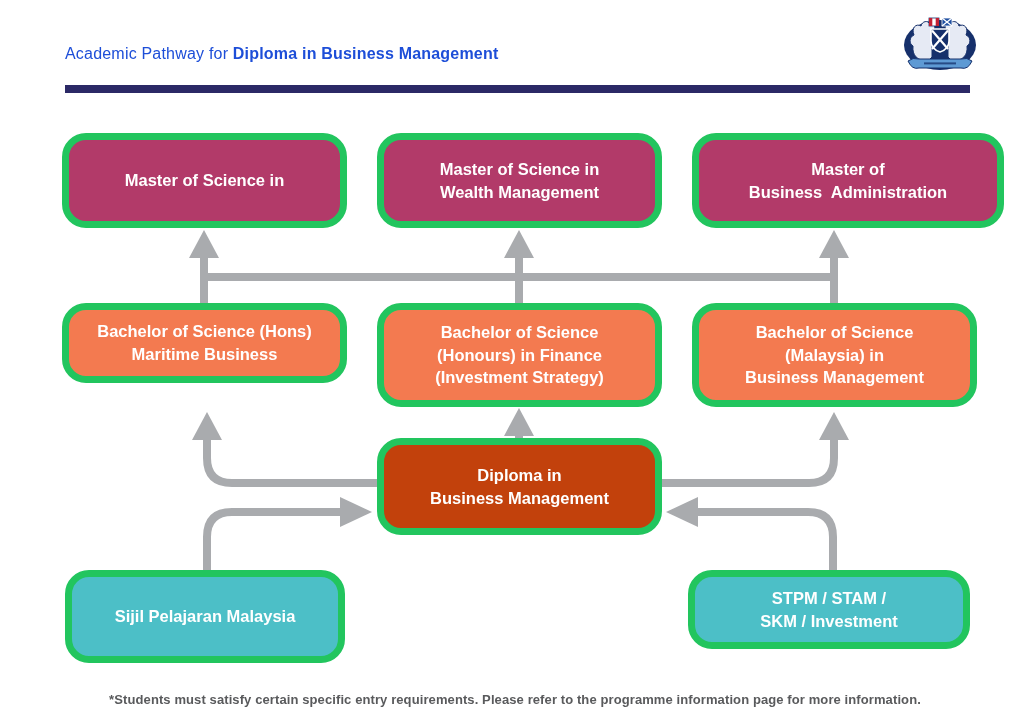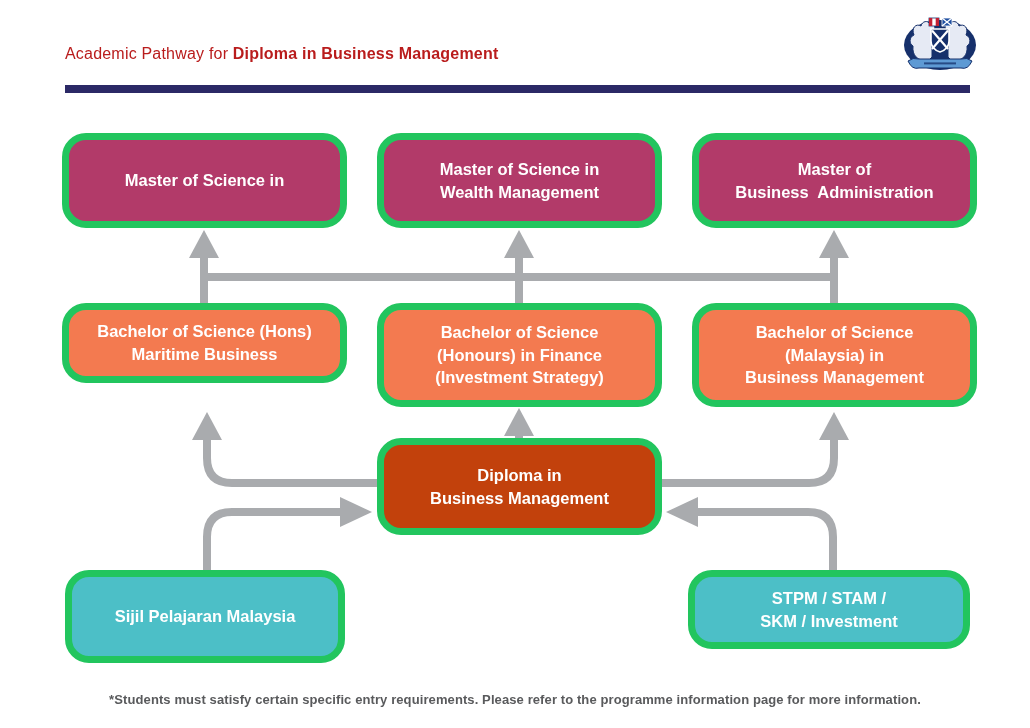--- a/index.html
+++ b/index.html
@@ -2,21 +2,21 @@
 <html><head>
 <meta charset="utf-8">
 <style>
   html,body{margin:0;padding:0;background:#ffffff;}
   .canvas{
     position:relative;width:1030px;height:728px;background:#ffffff;overflow:hidden;
     font-family:"Liberation Sans","DejaVu Sans",sans-serif;
   }
   
   .title{
-    position:absolute;left:65px;top:45px;font-size:16px;color:#b91c1c;
+    position:absolute;left:65px;top:45px;font-size:16px;color:#1d4ed8;
     letter-spacing:.2px;white-space:pre-wrap;
   }
   .title .bold{font-weight:700;}
   .divider{
     position:absolute;left:65px;top:85px;width:905px;height:8px;background:#2B2966;
   }
   .logo{position:absolute;left:902px;top:13px;width:76px;height:66px;}
   
   svg.arrows{position:absolute;left:0;top:0;z-index:0;}
   .arrow-line{stroke:#A9ABAE;stroke-width:8;fill:none;}
@@ -105,21 +105,21 @@
     </g>
   </svg>
 
   <div class="box" style="left: 62px; top: 133px; width: 285px; height: 95px; background-color: rgb(178, 58, 105);">
     <span class="line">Master of Science in</span>
   </div>
   <div class="box" style="left: 377px; top: 133px; width: 285px; height: 95px; background-color: rgb(178, 58, 105);">
     <span class="line">Master of Science in</span>
     <span class="line">Wealth Management</span>
   </div>
-  <div class="box" style="left: 692px; top: 133px; width: 285px; height: 95px; background-color: rgb(178, 58, 105);">
+  <div class="box" style="left: 692px; top: 133px; width: 312px; height: 95px; background-color: rgb(178, 58, 105);">
     <span class="line">Master of</span>
     <span class="line">Business  Administration</span>
   </div>
 
   <div class="box" style="left: 62px; top: 303px; width: 285px; height: 80px; background-color: rgb(243, 122, 80);">
     <span class="line">Bachelor of Science (Hons)</span>
     <span class="line">Maritime Business</span>
   </div>
   <div class="box" style="left: 377px; top: 303px; width: 285px; height: 104px; background-color: rgb(243, 122, 80);">
     <span class="line">Bachelor of Science</span>

